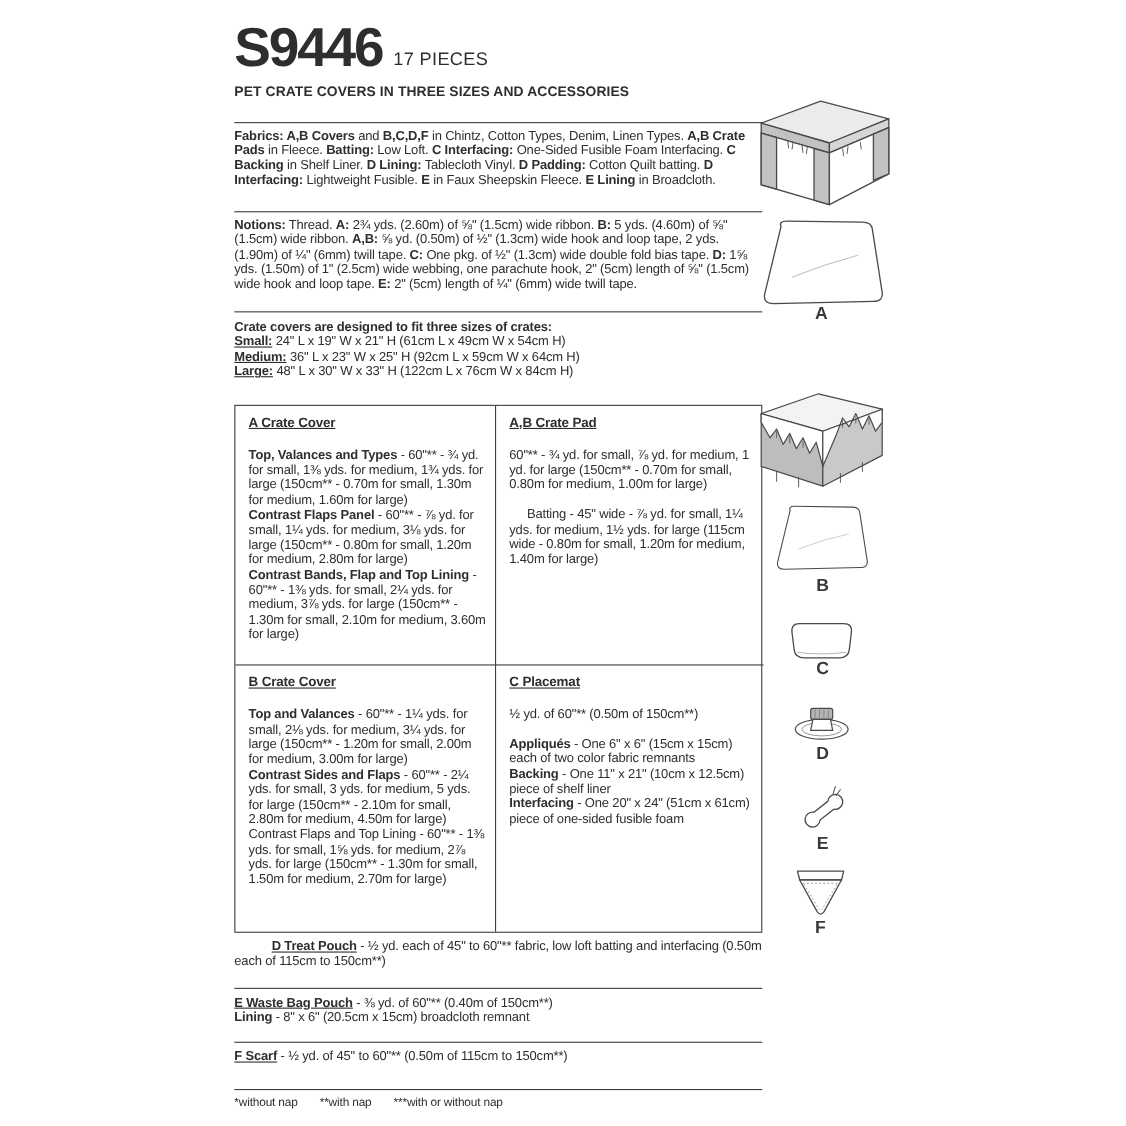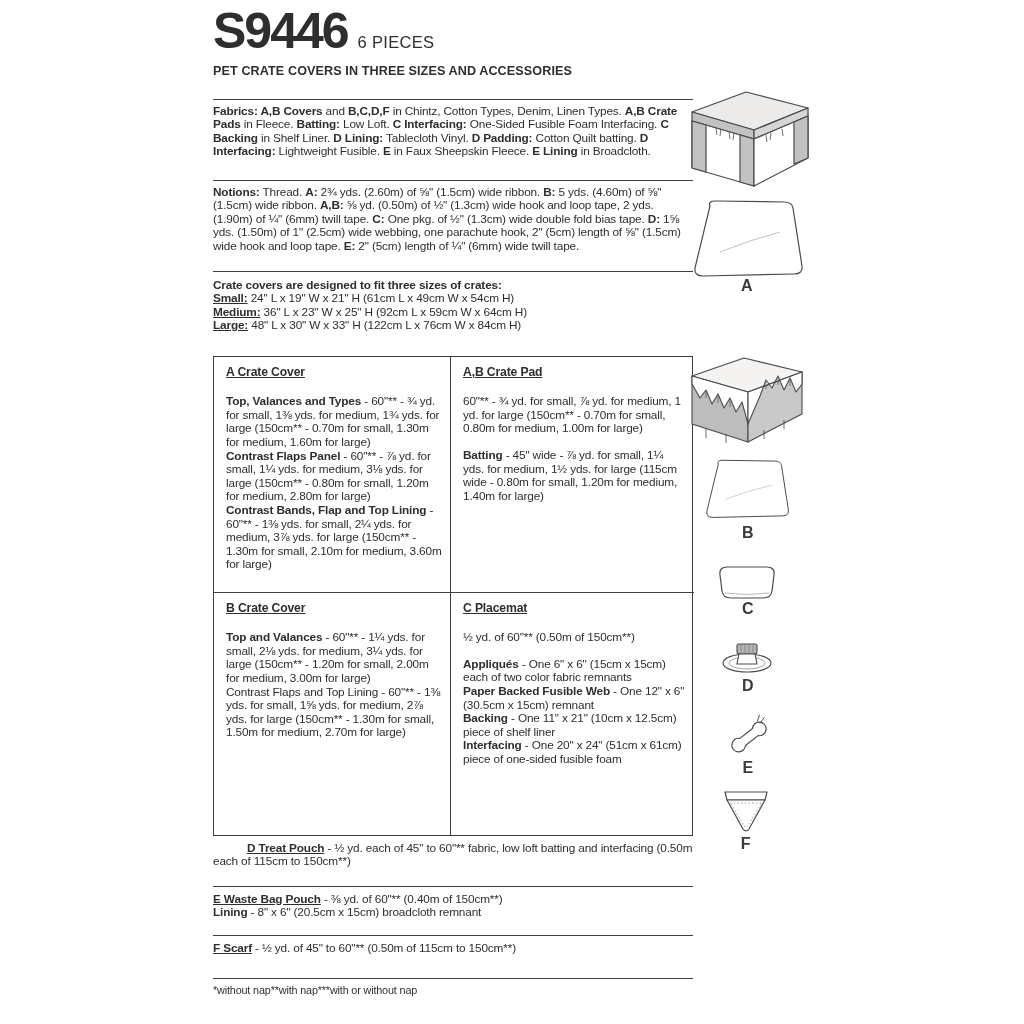--- a/index.html
+++ b/index.html
@@ -3,55 +3,55 @@
 <meta charset="utf-8">
 <style>
   * { box-sizing: border-box; }
   html,body { margin:0; padding:0; background:#ffffff; }
   .page {
     position:relative; width:1024px; height:1024px; background:#fff;
     font-family:"Liberation Sans", sans-serif; color:#2e2e2e; overflow:hidden;
   }
   p { margin:0; }
   .main { position:absolute; left:213px; top:0; width:480px; font-size:11.8px; line-height:13.6px; letter-spacing:-0.15px; }
-  .title-row { margin-top:6px; height:46px; display:flex; align-items:flex-end; gap:10px; }
+  .title-row { margin-top:18px; height:46px; display:flex; align-items:flex-end; gap:10px; }
   .pattern-number { font-size:50px; font-weight:bold; letter-spacing:-2px; line-height:42px; }
   .pieces { font-size:16.5px; line-height:19px; letter-spacing:0.3px; }
   .subtitle { margin-top:13px; font-size:12.6px; font-weight:bold; letter-spacing:0.1px; padding-bottom:20px; border-bottom:1.5px solid #3e3e3e; }
   .block { border-bottom:1.5px solid #3e3e3e; padding-top:5px; }
   .fabrics  { height:81px; }
   .notions  { height:91px; }
   .sizes    { border-bottom:none; height:84px; padding-top:7px; }
   .sizes-heading { font-weight:bold; }
   .yardage-table { display:grid; grid-template-columns:236px 244px; grid-template-rows:235px 243px; border:1.5px solid #3e3e3e; }
   .cell { padding:9px 8px 0 12px; overflow:hidden; }
   .cell-right  { border-left:1.5px solid #3e3e3e; }
   .cell-bottom { border-top:1.5px solid #3e3e3e; }
   .cell-heading { font-weight:bold; text-decoration:underline; font-size:12.2px; margin-bottom:16px; }
   .gap-above { margin-top:13px; }
   .strip { padding-top:6px; }
   .section-d { height:50px; }
   .section-e { border-top:1.5px solid #3e3e3e; height:49px; }
   .section-f { border-top:1.5px solid #3e3e3e; height:43px; }
-  .footnotes { border-top:1.5px solid #3e3e3e; padding-top:5px; font-size:10.8px; display:flex; }
+  .footnotes { border-top:1.5px solid #3e3e3e; padding-top:5px; font-size:10.8px; display:flex; gap:20px; }
   .figures { position:absolute; left:0; top:0; width:1024px; height:1024px; }
   .fig { position:absolute; }
   .fig svg { display:block; }
   .fig-label { position:absolute; width:30px; text-align:center; font-size:16px; font-weight:bold; color:#3a3a3a; letter-spacing:0.5px; }
 </style>
 </head>
 <body>
 
 <div class="page">
 
   <div class="main">
 
     <div class="title-row">
       <span class="pattern-number">S9446</span>
-      <span class="pieces">6 PIECES</span>
+      <span class="pieces">17 PIECES</span>
     </div>
 
     <div class="subtitle">PET CRATE COVERS IN THREE SIZES AND ACCESSORIES</div>
 
     <div class="block fabrics"><span style="font-weight: bold;">Fabrics: </span><span style="font-weight: bold;">A,B Covers</span><span> and </span><span style="font-weight: bold;">B,C,D,F</span><span> in Chintz, Cotton Types, Denim, Linen Types. </span><span style="font-weight: bold;">A,B Crate Pads</span><span> in Fleece. </span><span style="font-weight: bold;">Batting:</span><span> Low Loft. </span><span style="font-weight: bold;">C Interfacing:</span><span> One-Sided Fusible Foam Interfacing. </span><span style="font-weight: bold;">C Backing</span><span> in Shelf Liner. </span><span style="font-weight: bold;">D Lining:</span><span> Tablecloth Vinyl. </span><span style="font-weight: bold;">D Padding:</span><span> Cotton Quilt batting. </span><span style="font-weight: bold;">D Interfacing:</span><span> Lightweight Fusible. </span><span style="font-weight: bold;">E</span><span> in Faux Sheepskin Fleece. </span><span style="font-weight: bold;">E Lining</span><span> in Broadcloth.</span></div>
 
     <div class="block notions"><span style="font-weight: bold;">Notions:</span><span> Thread. </span><span style="font-weight: bold;">A:</span><span> 2¾ yds. (2.60m) of ⅝" (1.5cm) wide ribbon. </span><span style="font-weight: bold;">B:</span><span> 5 yds. (4.60m) of ⅝" (1.5cm) wide ribbon. </span><span style="font-weight: bold;">A,B:</span><span> ⅝ yd. (0.50m) of ½" (1.3cm) wide hook and loop tape, 2 yds. (1.90m) of ¼" (6mm) twill tape. </span><span style="font-weight: bold;">C:</span><span> One pkg. of ½" (1.3cm) wide double fold bias tape. </span><span style="font-weight: bold;">D:</span><span> 1⅝ yds. (1.50m) of 1" (2.5cm) wide webbing, one parachute hook, 2" (5cm) length of ⅝" (1.5cm) wide hook and loop tape. </span><span style="font-weight: bold;">E:</span><span> 2" (5cm) length of ¼" (6mm) wide twill tape.</span></div>
 
     <div class="block sizes">
       <div class="sizes-heading">Crate covers are designed to fit three sizes of crates:</div>
@@ -65,34 +65,34 @@
       <div class="cell">
         <div class="cell-heading">A Crate Cover</div>
         <p><span style="font-weight: bold;">Top, Valances and Types</span><span> - 60"** - ¾ yd. for small, 1⅜ yds. for medium, 1¾ yds. for large (150cm** - 0.70m for small, 1.30m for medium, 1.60m for large)</span></p>
         <p><span style="font-weight: bold;">Contrast Flaps Panel</span><span> - 60"** - ⅞ yd. for small, 1¼ yds. for medium, 3⅛ yds. for large (150cm** - 0.80m for small, 1.20m for medium, 2.80m for large)</span></p>
         <p><span style="font-weight: bold;">Contrast Bands, Flap and Top Lining</span><span> - 60"** - 1⅜ yds. for small, 2¼ yds. for medium, 3⅞ yds. for large (150cm** - 1.30m for small, 2.10m for medium, 3.60m for large)</span></p>
       </div>
 
       <div class="cell cell-right">
         <div class="cell-heading">A,B Crate Pad</div>
         <p><span>60"** - ¾ yd. for small, ⅞ yd. for medium, 1 yd. for large (150cm** - 0.70m for small, 0.80m for medium, 1.00m for large)</span></p>
-        <p class="gap-above"><span style="font-weight: bold;">Batting</span><span> - 45" wide - ⅞ yd. for small, 1¼ yds. for medium, 1½ yds. for large (115cm wide - 0.80m for small, 1.20m for medium, 1.40m for large)</span></p>
+        <p class="gap-above"><span style="font-weight: normal; margin-left: 16px;">Batting</span><span> - 45" wide - ⅞ yd. for small, 1¼ yds. for medium, 1½ yds. for large (115cm wide - 0.80m for small, 1.20m for medium, 1.40m for large)</span></p>
       </div>
 
       <div class="cell cell-bottom">
         <div class="cell-heading">B Crate Cover</div>
         <p><span style="font-weight: bold;">Top and Valances</span><span> - 60"** - 1¼ yds. for small, 2⅛ yds. for medium, 3¼ yds. for large (150cm** - 1.20m for small, 2.00m for medium, 3.00m for large)</span></p>
+        <p><span style="font-weight: bold;">Contrast Sides and Flaps</span><span> - 60"** - 2¼ yds. for small, 3 yds. for medium, 5 yds. for large (150cm** - 2.10m for small, 2.80m for medium, 4.50m for large)</span></p>
         <p><span style="font-weight: normal;">Contrast Flaps and Top Lining</span><span> - 60"** - 1⅜ yds. for small, 1⅝ yds. for medium, 2⅞ yds. for large (150cm** - 1.30m for small, 1.50m for medium, 2.70m for large)</span></p>
       </div>
 
       <div class="cell cell-right cell-bottom">
         <div class="cell-heading">C Placemat</div>
         <p><span>½ yd. of 60"** (0.50m of 150cm**)</span></p>
         <p class="gap-above"><span style="font-weight: bold;">Appliqués</span><span> - One 6" x 6" (15cm x 15cm) each of two color fabric remnants</span></p>
-        <p><span style="font-weight: bold;">Paper Backed Fusible Web</span><span> - One 12" x 6" (30.5cm x 15cm) remnant</span></p>
         <p><span style="font-weight: bold;">Backing</span><span> - One 11" x 21" (10cm x 12.5cm) piece of shelf liner</span></p>
         <p><span style="font-weight: bold;">Interfacing</span><span> - One 20" x 24" (51cm x 61cm) piece of one-sided fusible foam</span></p>
       </div>
 
     </div>
 
     <div class="strip section-d">
       <p><span style="font-weight: bold; text-decoration: underline; padding-left: 34px;">D Treat Pouch</span><span> - ½ yd. each of 45" to 60"** fabric, low loft batting and interfacing (0.50m each of 115cm to 150cm**)</span></p>
     </div>
 

